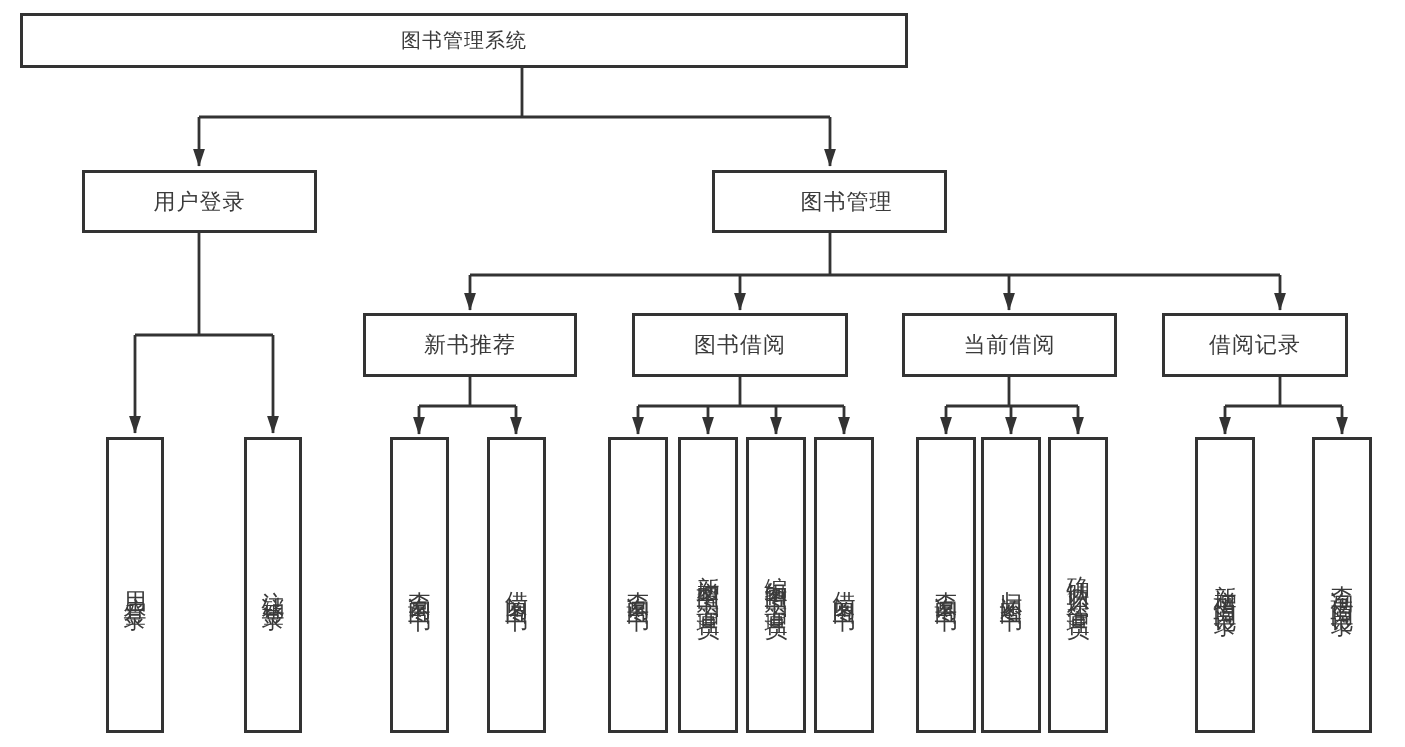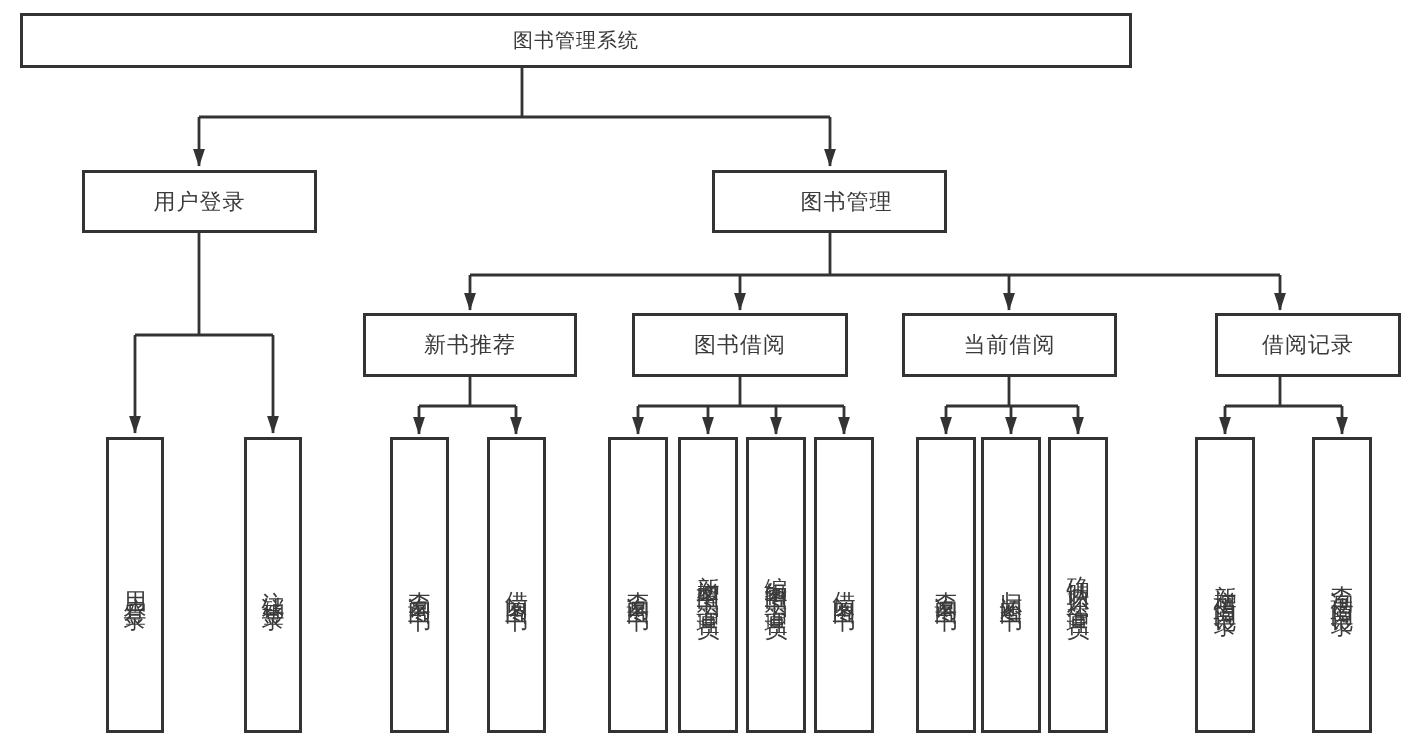--- a/index.html
+++ b/index.html
@@ -98,29 +98,29 @@
     <path class="cline" d="M1009,377 V406 M946,406 H1078"></path>
     <path class="cline" d="M946,406 V434" marker-end="url(#arrow)"></path>
     <path class="cline" d="M1011,406 V434" marker-end="url(#arrow)"></path>
     <path class="cline" d="M1078,406 V434" marker-end="url(#arrow)"></path>
 
     <path class="cline" d="M1280,377 V406 M1225,406 H1342"></path>
     <path class="cline" d="M1225,406 V434" marker-end="url(#arrow)"></path>
     <path class="cline" d="M1342,406 V434" marker-end="url(#arrow)"></path>
   </svg>
 
-  <div class="node root hlabel" style="left:20px; top:13px; width:1112px; height:55px;">图书管理系统</div>
+  <div class="node root hlabel" style="left:20px; top:13px; width:888px; height:55px;">图书管理系统</div>
 
   <div class="node hlabel" style="left:82px; top:170px; width:235px; height:63px;">用户登录</div>
   <div class="node hlabel" style="left:712px; top:170px; width:235px; height:63px;padding-left:34px;">图书管理</div>
 
   <div class="node hlabel" style="left:363px; top:313px; width:214px; height:64px;">新书推荐</div>
   <div class="node hlabel" style="left:902px; top:313px; width:215px; height:64px;">当前借阅</div>
   <div class="node hlabel" style="left:632px; top:313px; width:216px; height:64px;">图书借阅</div>
-  <div class="node hlabel" style="left:1215px; top:313px; width:186px; height:64px;">借阅记录</div>
+  <div class="node hlabel" style="left:1162px; top:313px; width:186px; height:64px;">借阅记录</div>
 
   <div class="node leaf" style="left:106px; top:437px; width:58px; height:296px;">
     <span class="vtext">用户登录</span>
   </div>
   <div class="node leaf" style="left:244px; top:437px; width:58px; height:296px;">
     <span class="vtext">注销登录</span>
   </div>
 
   <div class="node leaf" style="left:390px; top:437px; width:59px; height:296px;">
     <span class="vtext">查询图书</span>

